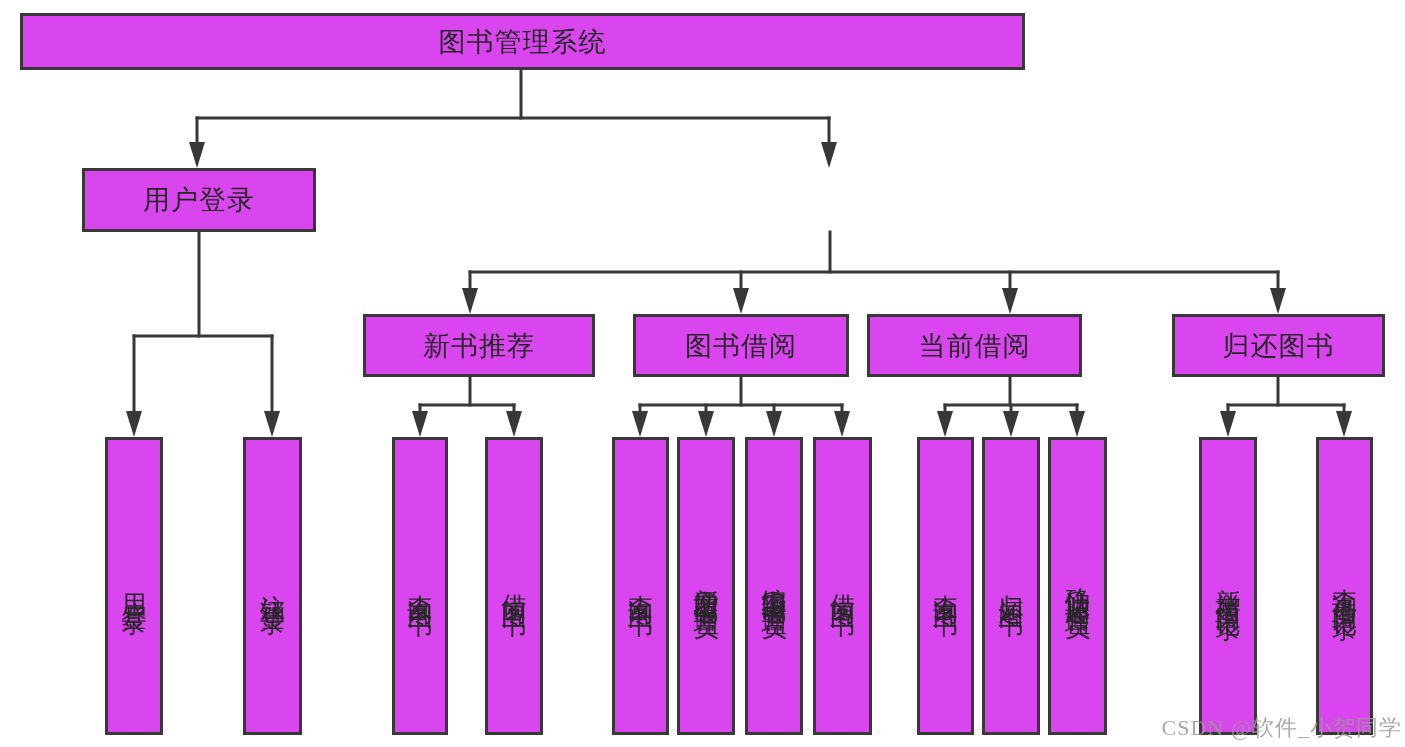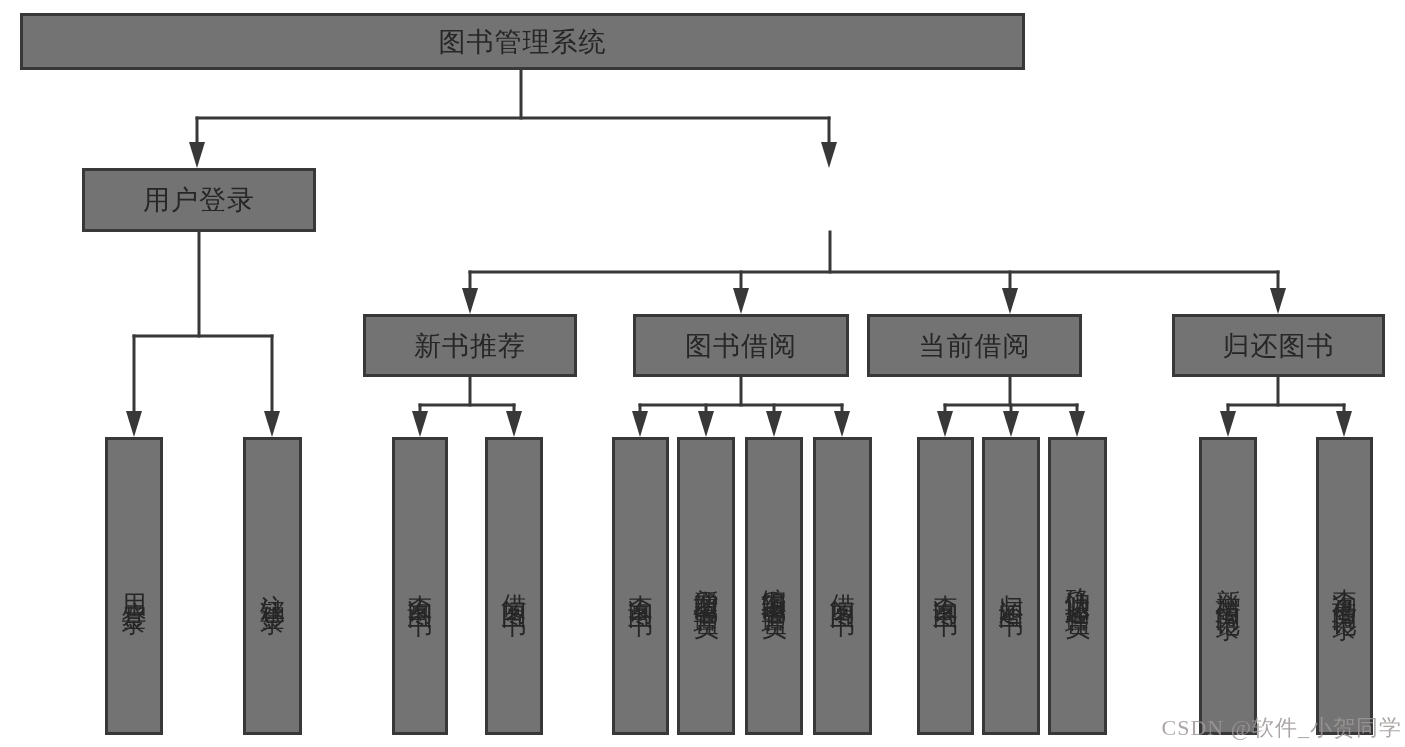--- a/index.html
+++ b/index.html
@@ -14,21 +14,21 @@
   #edges {
     position: absolute;
     left: 0; top: 0;
     width: 1405px; height: 747px;
     z-index: 1;
   }
   .box {
     position: absolute;
     box-sizing: border-box;
     border: 3px solid #383838;
-    background: #737373;
+    background: #d946ef;
     display: flex;
     align-items: center;
     justify-content: center;
     z-index: 2;
   }
   .hlabel {
     font-size: 27px;
     color: #262626;
     letter-spacing: 1px;
     white-space: nowrap;
@@ -134,21 +134,21 @@
   </svg>
 
   <div class="box" style="left:20px;top:13px;width:1005px;height:57px">
     <span class="hlabel">图书管理系统</span>
   </div>
 
   <div class="box" style="left:82px;top:168px;width:234px;height:64px">
     <span class="hlabel">用户登录</span>
   </div>
 
-  <div class="box" style="left:363px;top:314px;width:214px;height:63px">
+  <div class="box" style="left:363px;top:314px;width:232px;height:63px">
     <span class="hlabel">新书推荐</span>
   </div>
   <div class="box" style="left:633px;top:314px;width:216px;height:63px">
     <span class="hlabel">图书借阅</span>
   </div>
   <div class="box" style="left:867px;top:314px;width:215px;height:63px">
     <span class="hlabel">当前借阅</span>
   </div>
   <div class="box" style="left:1172px;top:314px;width:213px;height:63px">
     <span class="hlabel">归还图书</span>

